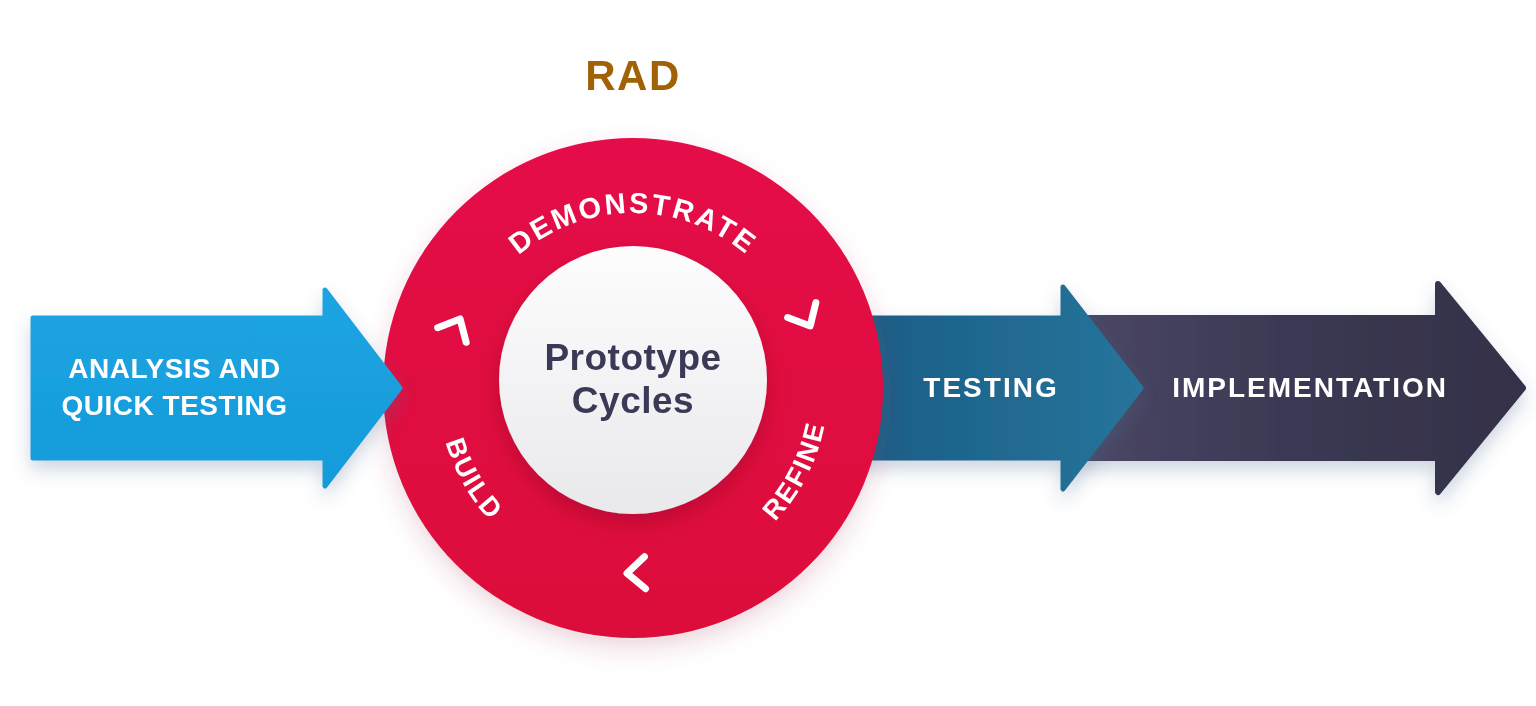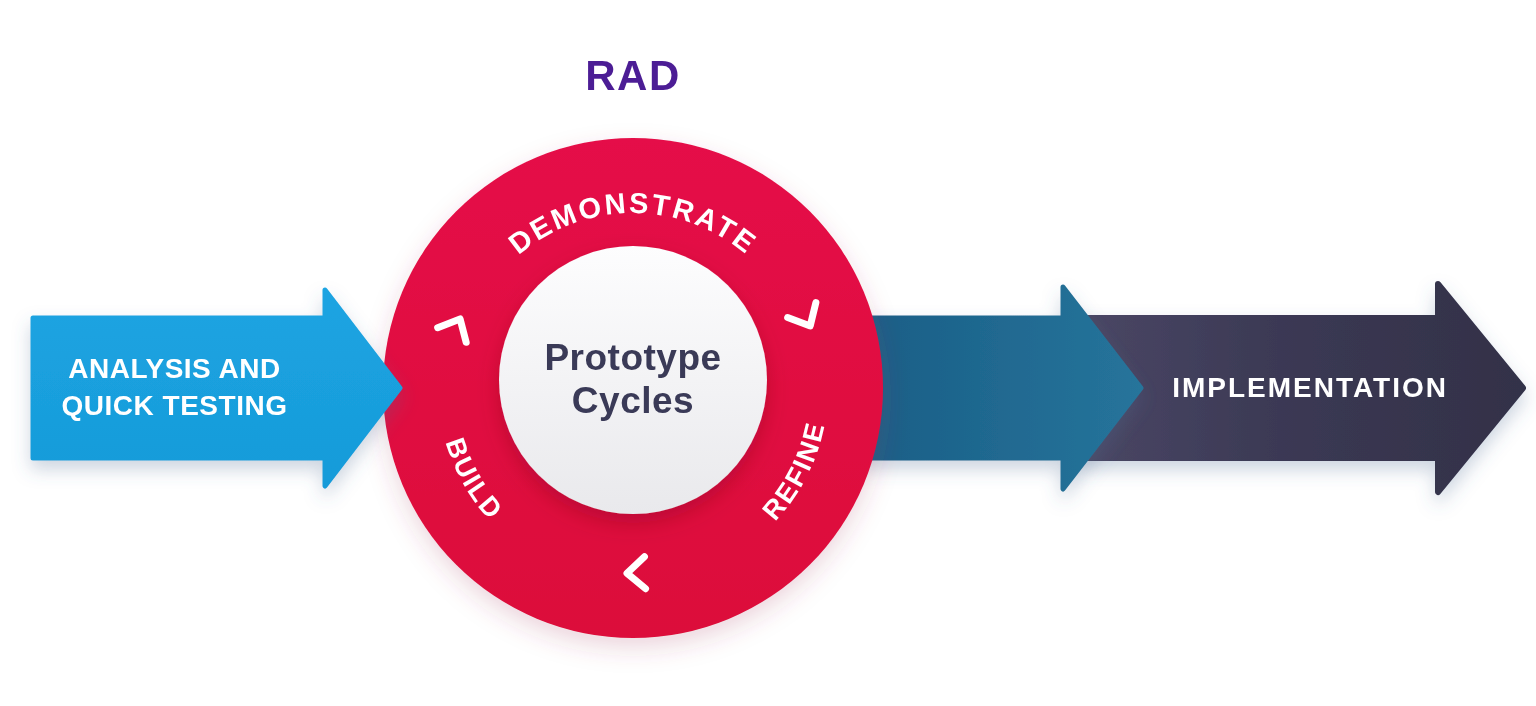--- a/index.html
+++ b/index.html
@@ -24,21 +24,21 @@
     justify-content: center;
     text-align: center;
     pointer-events: none;
   }
 
   .rad-title {
     left: 458px; top: 50px; width: 350px; height: 52px;
     font-size: 42px;
     font-weight: 800;
     letter-spacing: 1.5px;
-    color: #4c1d95;
+    color: #a16207;
   }
 
   .arrow-label {
     color: #ffffff;
     font-weight: bold;
     font-size: 28px;
     line-height: 1.32;
   }
   .analysis-label   { left: 27px;   top: 318px; width: 295px; height: 140px; letter-spacing: 0.5px; }
   .testing-label    { left: 880px;  top: 318px; width: 222px; height: 140px; letter-spacing: 2px; }
@@ -136,20 +136,23 @@
 
   <div class="overlay rad-title">
     <span>RAD</span>
   </div>
 
   <div class="overlay arrow-label analysis-label">
     <span>ANALYSIS AND</span>
     <span>QUICK TESTING</span>
   </div>
 
+  <div class="overlay arrow-label testing-label">
+    <span>TESTING</span>
+  </div>
 
   <div class="overlay arrow-label implementation-label">
     <span>IMPLEMENTATION</span>
   </div>
 
   <div class="overlay center-label">
     <span>Prototype</span>
     <span>Cycles</span>
   </div>
 

